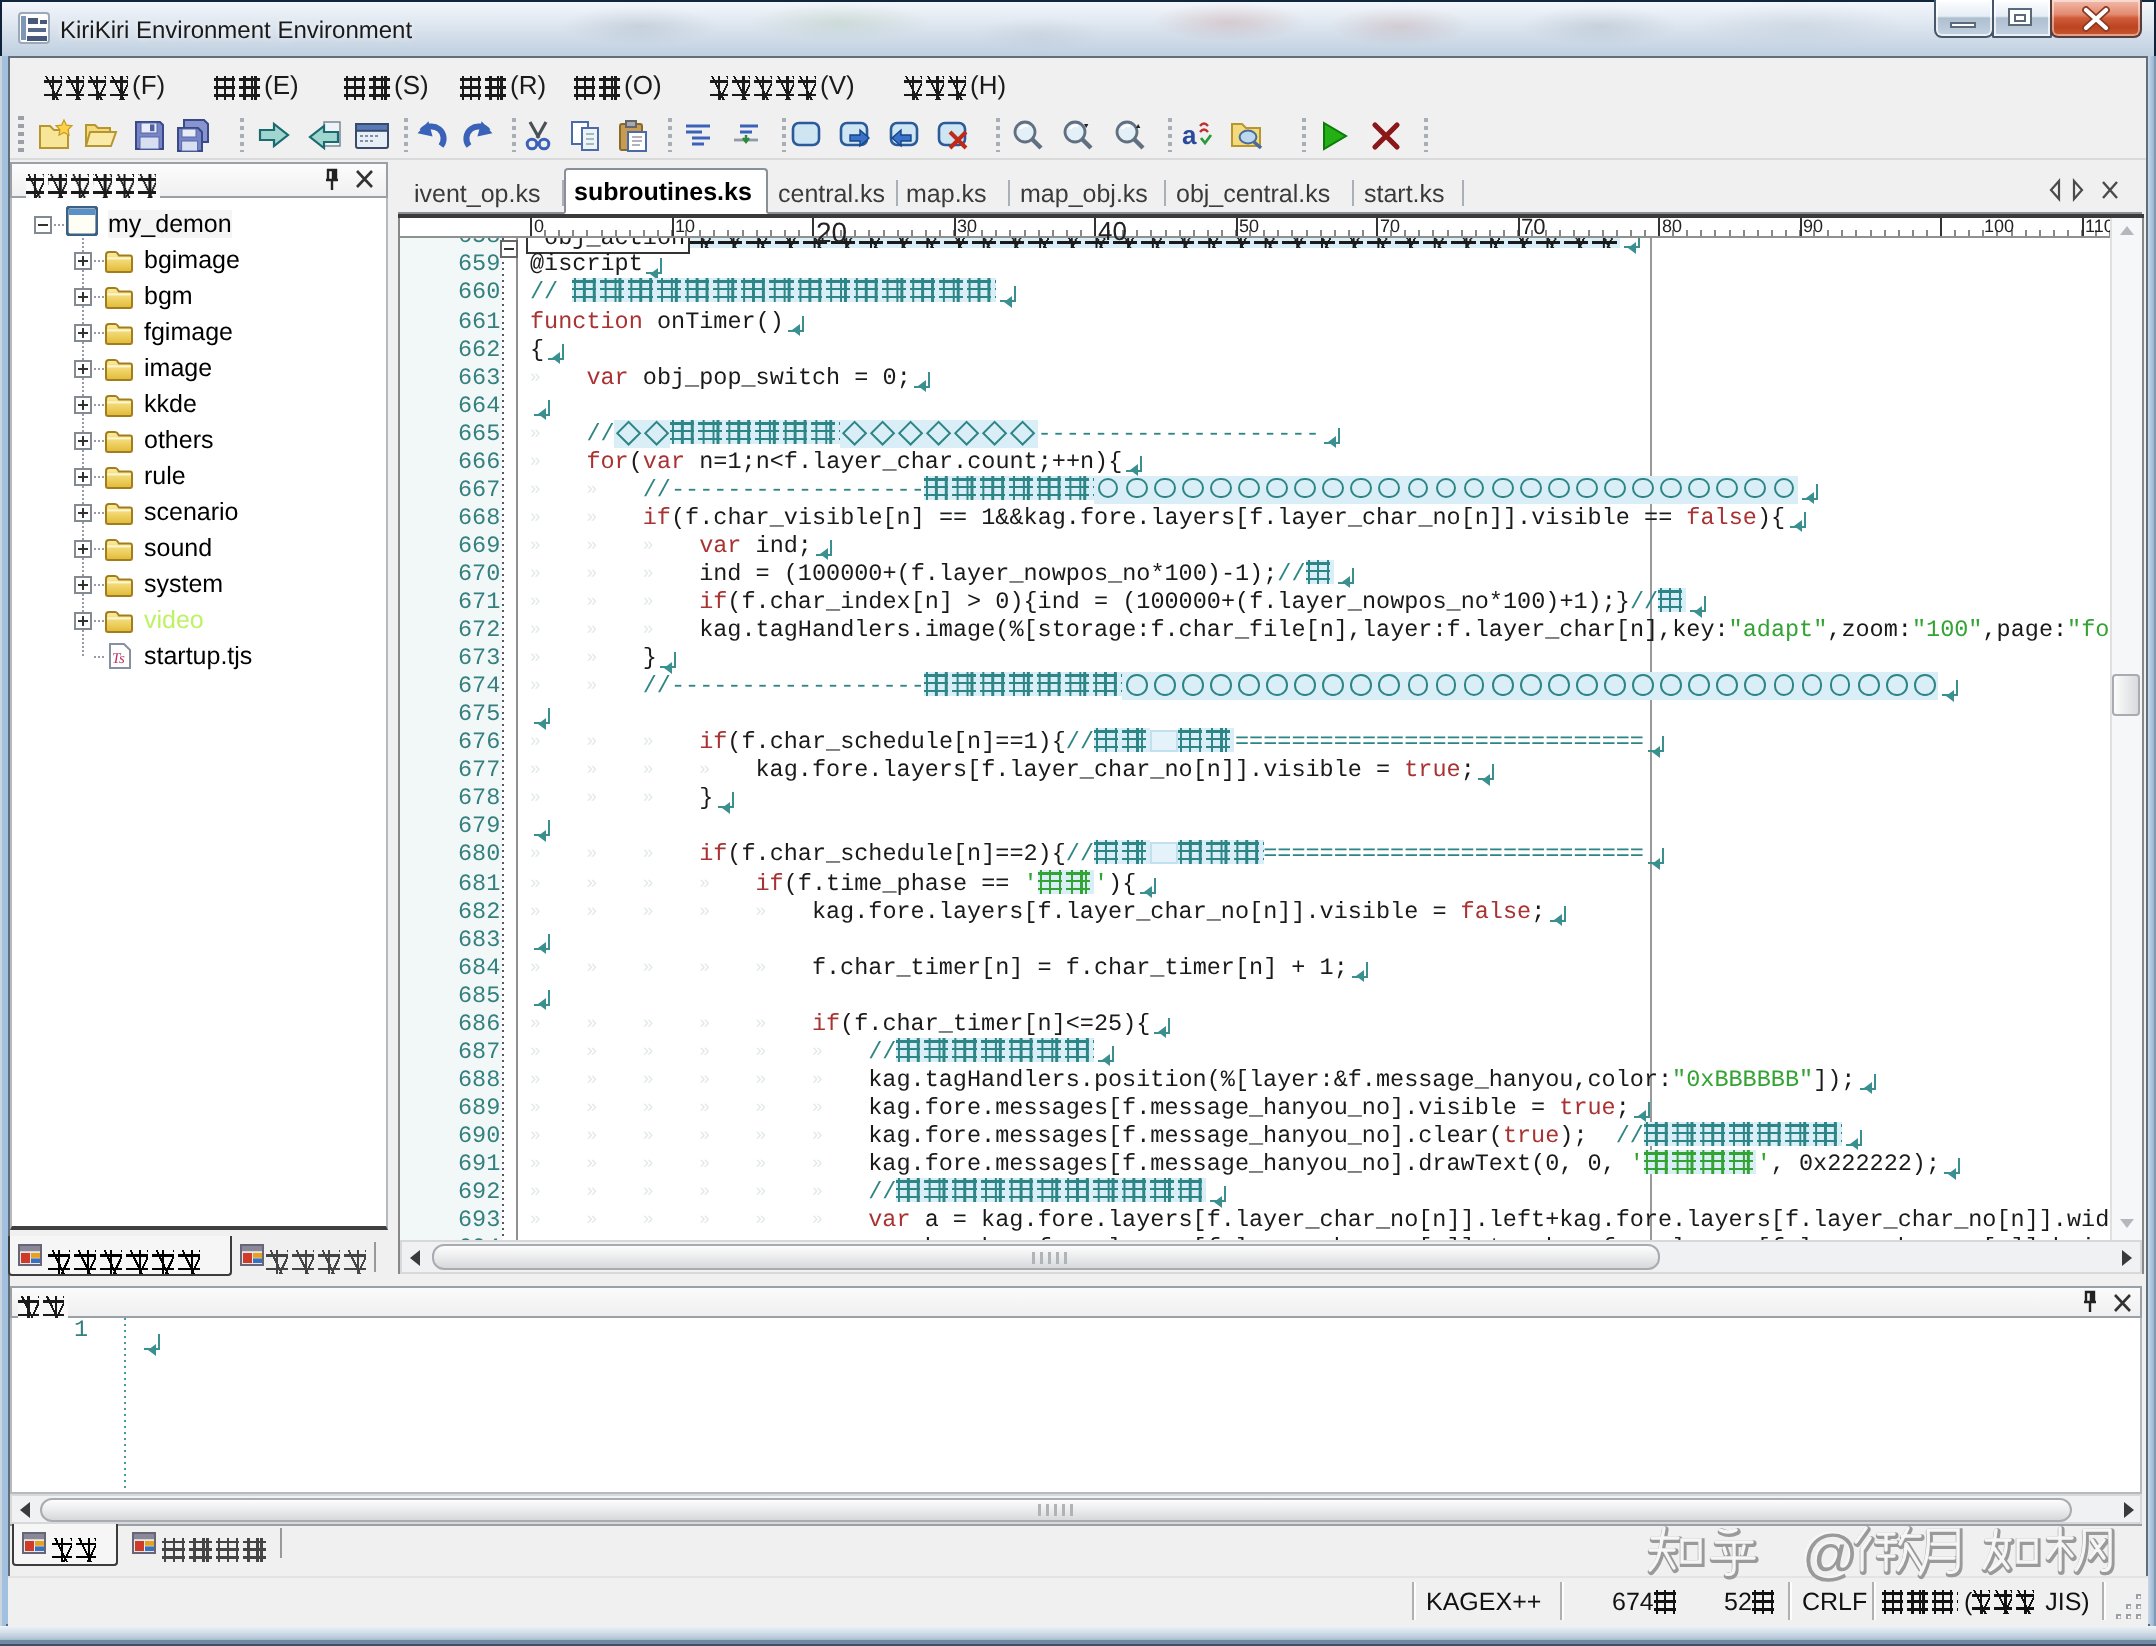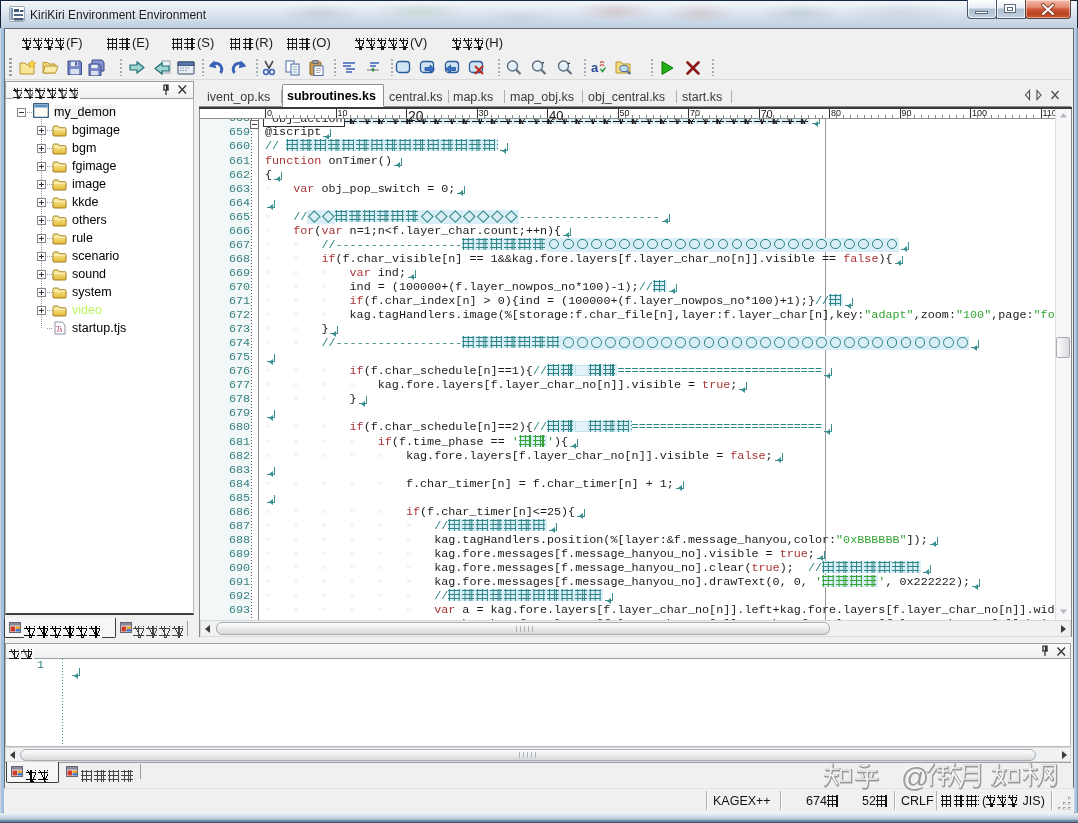--- a/index.html
+++ b/index.html
@@ -386,21 +386,21 @@
     <div class="ab" style="left:419.5px;top:1px;font-size:9px;color:#222;z-index:6;font-family:'Liberation Sans'">50</div>
     <div class="ab" style="left:488.0px;top:2px;width:1px;height:9px;background:#333;z-index:6"></div>
     <div class="ab" style="left:490.0px;top:1px;font-size:9px;color:#222;z-index:6;font-family:'Liberation Sans'">70</div>
     <div class="ab" style="left:558.5px;top:2px;width:1px;height:9px;background:#333;z-index:6"></div>
     <div class="ab" style="left:560.5px;top:1px;font-size:11px;color:#222;z-index:6;font-family:'Liberation Sans'">70</div>
     <div class="ab" style="left:629.0px;top:2px;width:1px;height:9px;background:#333;z-index:6"></div>
     <div class="ab" style="left:631.0px;top:1px;font-size:9px;color:#222;z-index:6;font-family:'Liberation Sans'">80</div>
     <div class="ab" style="left:699.5px;top:2px;width:1px;height:9px;background:#333;z-index:6"></div>
     <div class="ab" style="left:701.5px;top:1px;font-size:9px;color:#222;z-index:6;font-family:'Liberation Sans'">90</div>
     <div class="ab" style="left:770.0px;top:2px;width:1px;height:9px;background:#333;z-index:6"></div>
-    <div class="ab" style="left:772.0px;top:1px;font-size:9px;color:#222;z-index:6;font-family:'Liberation Sans'">100</div>
+    <div class="ab" style="left:792px;top:1px;font-size:9px;color:#222;z-index:6;font-family:'Liberation Sans'">100</div>
     <div class="ab" style="left:840.5px;top:2px;width:1px;height:9px;background:#333;z-index:6"></div>
     <div class="ab" style="left:842.5px;top:1px;font-size:9px;color:#222;z-index:6;font-family:'Liberation Sans'">110</div>
     <div class="ab" style="left:51px;top:0;width:1px;height:513px;background:repeating-linear-gradient(to bottom,#556 0 1px,transparent 1px 3px);z-index:4"></div>
     <div class="ab" style="left:58px;top:4px;width:1px;height:509px;background:#909090;z-index:4"></div>
     <div class="ab" style="left:625px;top:0;width:1px;height:513px;background:#999;z-index:1"></div>
     <div class="ab code" style="left:29px;top:4.3px;width:20px;text-align:right;color:#35807f;z-index:2">658</div>
     <div class="ab code" style="left:65px;top:4.3px;z-index:2"><span style="display:inline-block;border:1px solid #333;padding:0 1px;margin-left:-2px">*obj_action</span><i class="jp" style="width:465.3px;height:12px;background-color:#d9eef7;vertical-align:-2px;background-image:repeating-linear-gradient(90deg,transparent 0 12.10px,#d9eef7 12.10px 14.10px),linear-gradient(90deg,transparent 0,transparent 5.32px,currentColor 5.32px 6.47px,transparent 6.47px,transparent 21.12px,currentColor 21.12px 22.27px,transparent 22.27px,transparent 28.20px),repeating-linear-gradient(64deg,transparent 0 7.33px,currentColor 7.33px 8.28px),repeating-linear-gradient(116deg,transparent 0 11.70px,currentColor 11.70px 12.65px),linear-gradient(transparent 0,transparent 2.16px,currentColor 2.16px 3.31px,transparent 3.31px,transparent 8.64px,currentColor 8.64px 9.79px,transparent 9.79px);background-size:100% 100%,28.20px 100%,14.10px 100%,28.20px 100%,100% 100%;background-repeat:no-repeat,repeat-x,repeat-x,repeat-x,no-repeat;background-position:0 0,0 0,0 0,0 0,0 0;"></i><span class="ret"></span></div>
     <div class="ab code" style="left:29px;top:18.4px;width:20px;text-align:right;color:#35807f;z-index:2">659</div>
     <div class="ab code" style="left:65px;top:18.4px;z-index:2">@iscript<span class="ret"></span></div>
     <div class="ab code" style="left:29px;top:32.4px;width:20px;text-align:right;color:#35807f;z-index:2">660</div>

